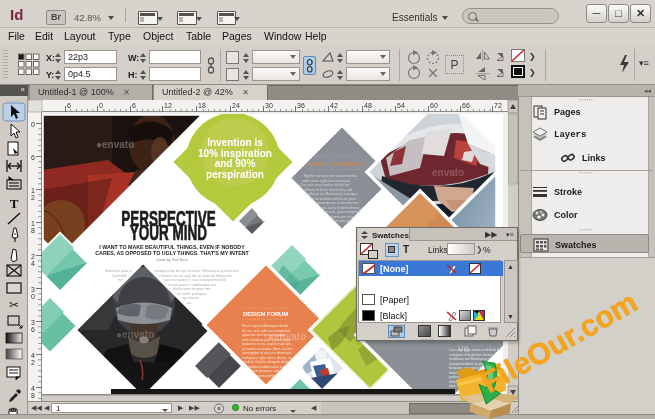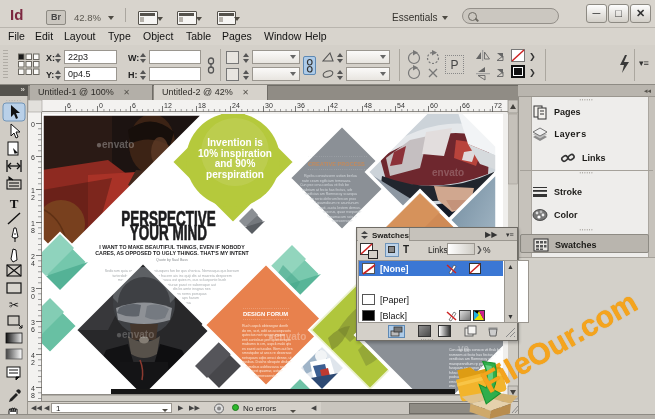--- a/index.html
+++ b/index.html
@@ -55,21 +55,21 @@
   .dock-item span { position:absolute; left:34px; top:6px; }
   .dock-ic { position:absolute; left:12px; top:3px; width:16px; height:16px; }
   #sw-btn { background:#b9b5ae; border:1px solid #8e8b84; border-radius:2px; width:129px !important; }
   #dock-lower { left:519px; top:257px; width:136px; height:157px; background:#d3d0c9; border-top:1px solid #a5a19a;}
 
   
   #swpanel { left:356px; top:227px; width:162px; height:114px; background:#d4d0c9; border:1px solid #6f6c66; box-shadow:1px 2px 3px rgba(0,0,0,0.25); }
   #swp-title { position:absolute; left:0; top:0; width:160px; height:13px; background:#c6c2bb; border-bottom:1px solid #9a968f; }
   #swp-tab { position:absolute; left:1px; top:0px; width:52px; height:13px; background:#d4d0c9; border-right:1px solid #9a968f; font-size:8px; font-weight:bold; color:#22211e; padding:2.5px 0 0 3px; white-space:nowrap; }
   #swp-tools { position:absolute; left:0; top:13px; width:160px; height:19px; }
-  #swp-list { position:absolute; left:1px; top:32px; width:171px; height:63px; background:#fff; border:1px solid #9a968f; font-size:9px; }
+  #swp-list { position:absolute; left:1px; top:32px; width:143px; height:63px; background:#fff; border:1px solid #9a968f; font-size:9px; }
   .swrow { position:absolute; left:0; width:144px; height:15px; color:#111; }
   .swrow .nm { position:absolute; left:21px; top:3px; }
   .swatch { position:absolute; left:3px; top:2px; width:13px; height:11px; border:1px solid #555; background:#fff; }
   #swp-scroll { position:absolute; left:147px; top:32px; width:14px; height:63px; background:#ccc8c1; border:1px solid #9a968f; }
   #swp-bottom { position:absolute; left:0; top:95px; width:160px; height:17px; }
 
   
   #statusbar { left:28px; top:401px; width:490px; height:13px; background:#d4d0c9; border-top:1px solid #8e8b84; font-size:8px; color:#222; }
   #botstrip { left:0; top:414px; width:655px; height:5px; background:#b5b1aa; border-top:1px solid #8e8b84; }
 

